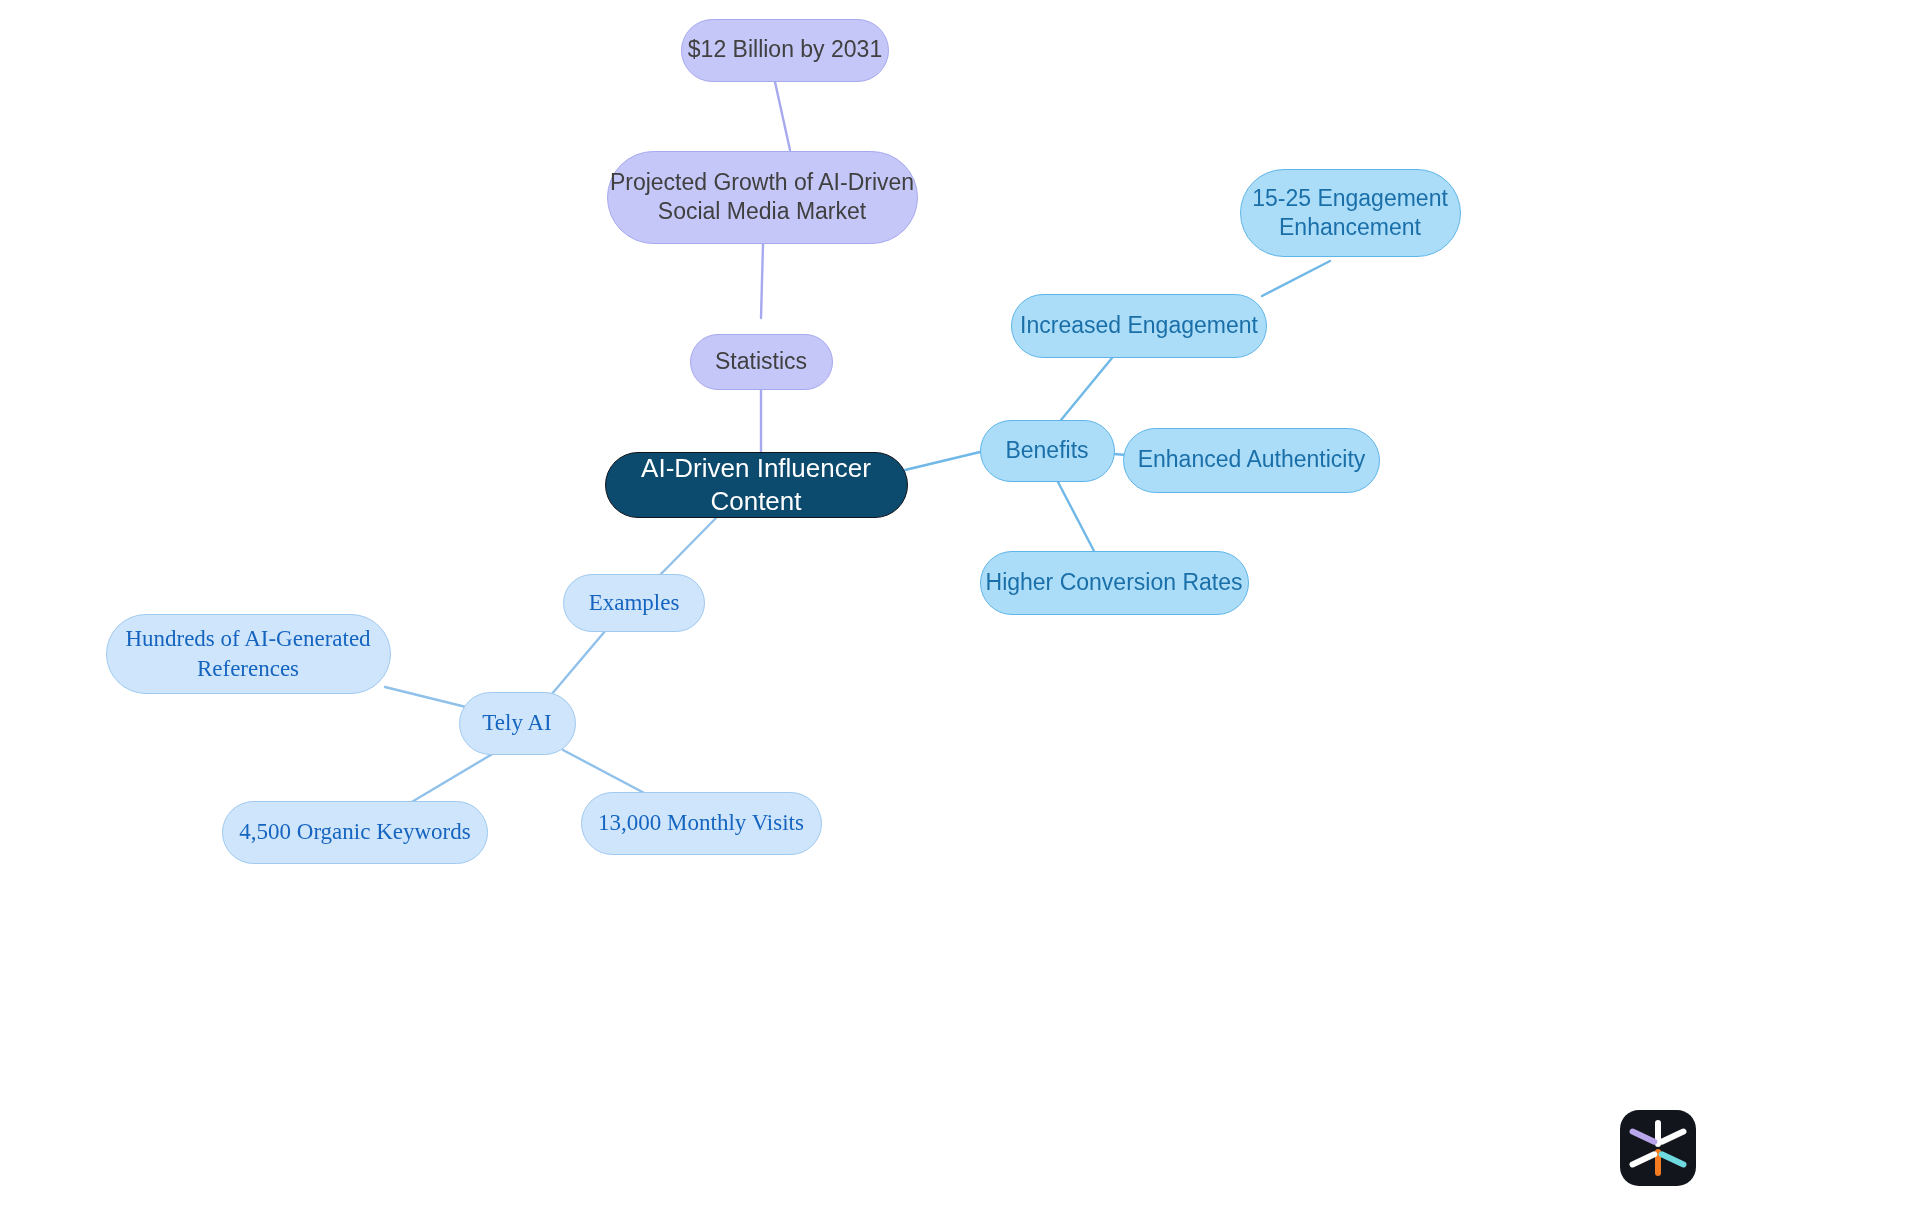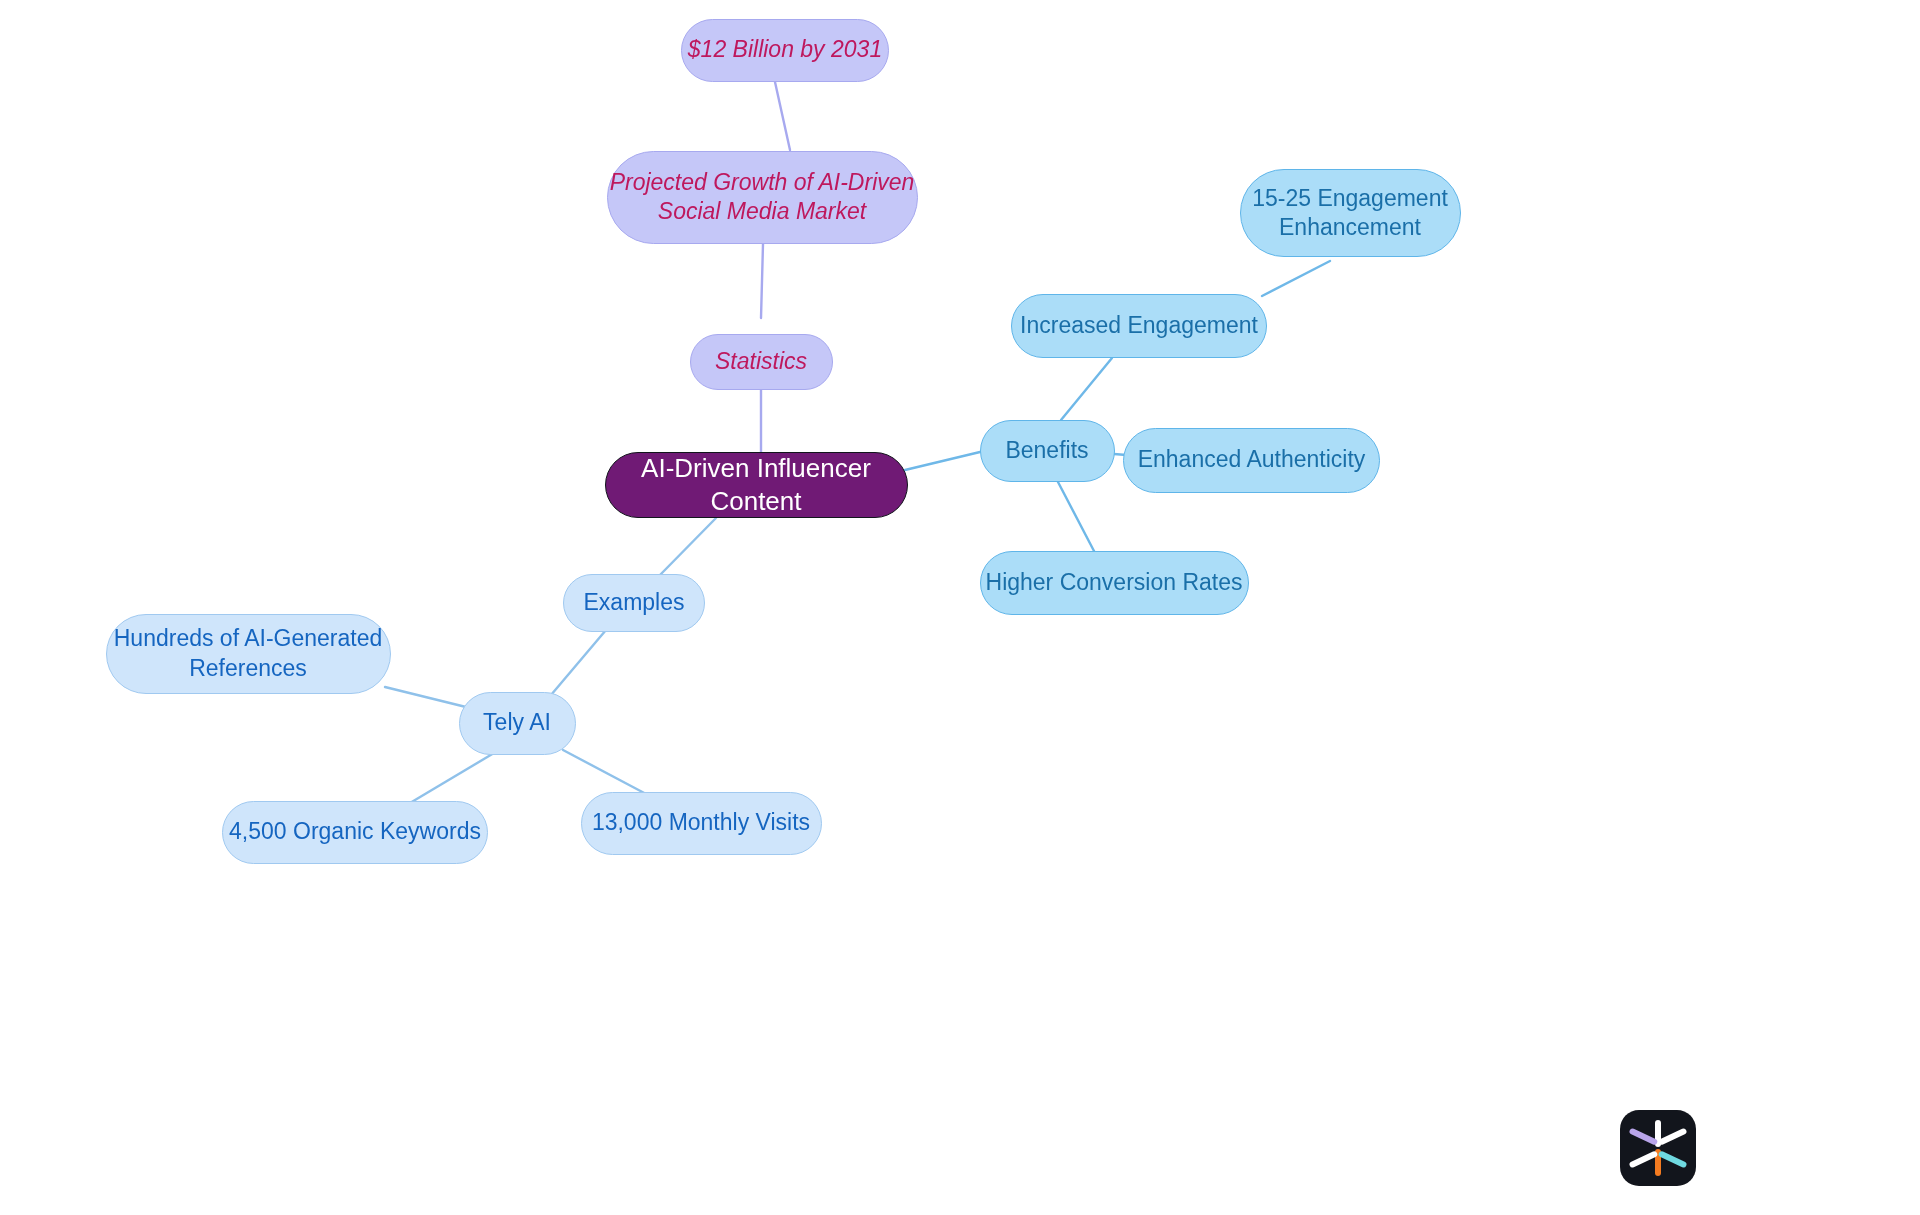--- a/index.html
+++ b/index.html
@@ -30,50 +30,50 @@
     align-items: center;
     justify-content: center;
     text-align: center;
     line-height: 1.28;
     white-space: pre-line;
     border-style: solid;
     border-width: 1.6px;
   }
   
   .n-root {
-    background: #701a75;
+    background: #0c4a6e;
     border-color: #12151c;
     color: #ffffff;
     font-size: 26px;
     border-radius: 56px;
   }
   
   .n-purple {
     background: #c5c7f8;
     border-color: #a7a9ef;
-    color: #be185d;
+    color: #404040;
     font-size: 23px;
     border-radius: 48px;
-    font-style: italic;
   }
   
   .n-blue {
     background: #abddf8;
     border-color: #5fb5e9;
     color: #1a6fa8;
     font-size: 23px;
     border-radius: 48px;
   }
   
   .n-lblue {
     background: #cfe5fb;
     border-color: #a0c9f0;
     color: #1565c0;
     font-size: 23px;
     border-radius: 48px;
+    font-family: Liberation Serif, serif;
   }
   
   #logo {
     position: absolute;
     display: flex;
     align-items: center;
     gap: 18px;
   }
   #logo-mark {
     width: 76px;

